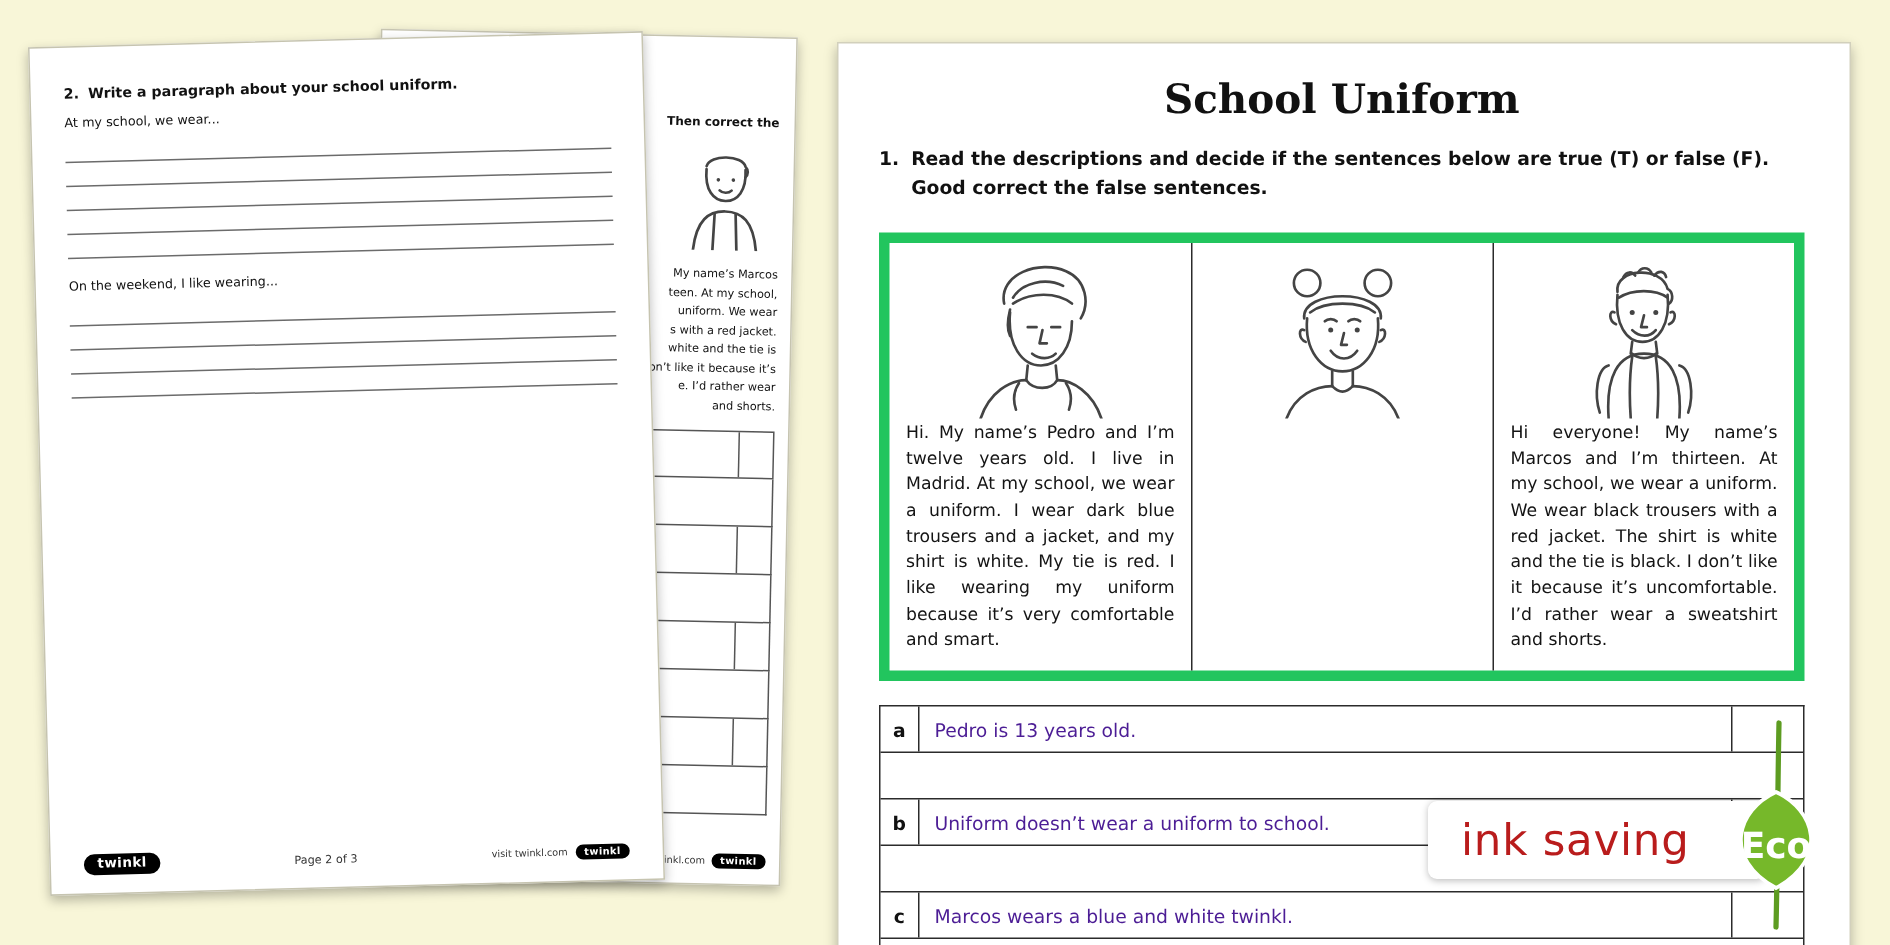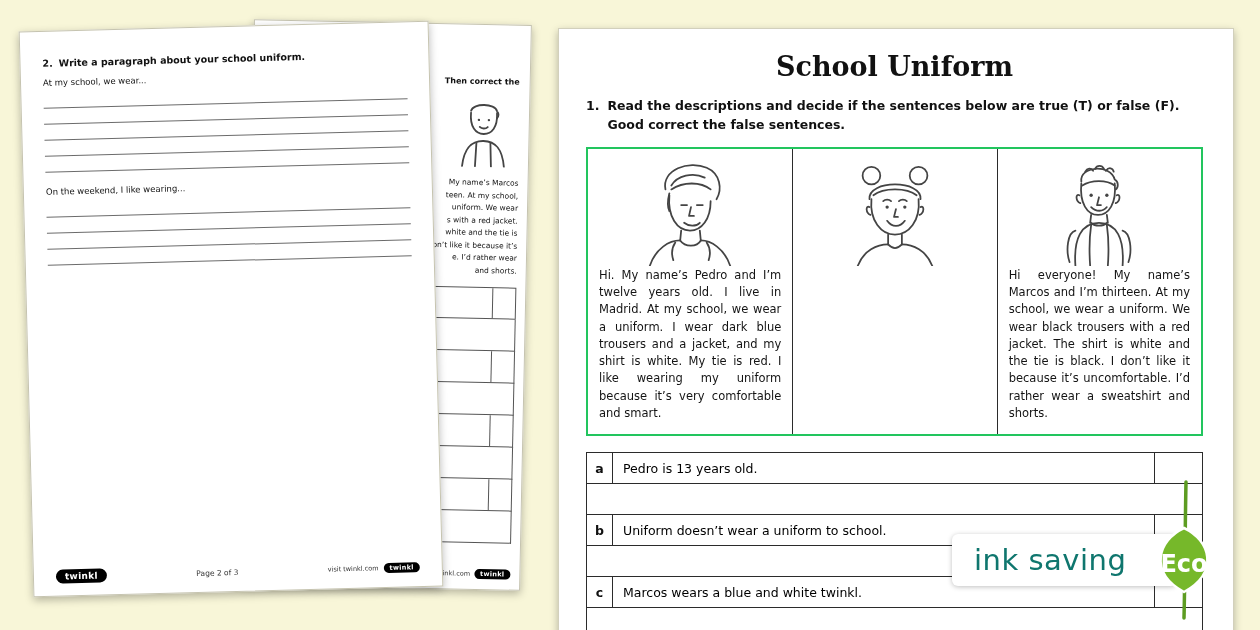--- a/index.html
+++ b/index.html
@@ -30,35 +30,35 @@
   .fp-footer { position:absolute; left:22px; right:22px; bottom:12px; display:flex; align-items:center; justify-content:space-between; }
   .twinkl-pill { background:#000; color:#fff; border-radius:9px; padding:2px 9px; font-size:9px; font-weight:bold; letter-spacing:.3px; }
   .fp-pageinfo { font-size:7.5px; color:#333; }
   .fp-right { display:flex; align-items:center; gap:5px; font-size:6.5px; color:#333; }
   .twinkl-pill.mini { font-size:6.5px; padding:1px 6px; border-radius:7px; }
 
   
   .main-page { left:558px; top:28px; width:676px; height:612px; transform:none; z-index:1; padding:18px 30px 0 27px; border:1px solid #d2d0bc; }
   .mp-title { margin-top:4px; text-align:center; font-family:"DejaVu Serif", serif; font-weight:bold; font-size:27px; color:#111; }
   .mp-instruction { margin-top:14px; display:flex; gap:8px; font-weight:bold; font-size:12.5px; line-height:1.55; color:#111; }
-  .profile-table { margin-top:12px; border:2px solid #22c55e; display:grid; grid-template-columns:1fr 1fr 1fr; }
+  .profile-table { margin-top:20px; border:7px solid #22c55e; display:grid; grid-template-columns:1fr 1fr 1fr; }
   .profile-cell { padding:6px 11px 12px 11px; }
   .profile-cell + .profile-cell { border-left:1px solid #2b2b2b; }
   .illo-box { height:112px; display:flex; align-items:center; justify-content:center; }
   .profile-text { font-size:11.5px; line-height:1.5; text-align:justify; color:#141414; }
   .stmt-table { margin-top:16px; border:1px solid #2b2b2b; border-bottom:none; }
   .stmt-row { display:grid; grid-template-columns:26px 1fr 48px; height:31px; border-bottom:1px solid #2b2b2b; }
   .stmt-letter { border-right:1px solid #2b2b2b; display:flex; align-items:center; justify-content:center; font-weight:bold; font-size:12.5px; color:#111; }
-  .stmt-text { display:flex; align-items:center; padding-left:10px; font-size:12.5px; color:#000000; }
+  .stmt-text { display:flex; align-items:center; padding-left:10px; font-size:12.5px; color:#4c1d95; }
   .stmt-answer { border-left:1px solid #2b2b2b; }
   .blank-row { height:31px; border-bottom:1px solid #2b2b2b; }
 
   
   .eco-strip { position:absolute; left:952px; top:534px; width:225px; height:52px; background:#ffffff; border-radius:6px; box-shadow:0 1px 5px rgba(0,0,0,.25); display:flex; align-items:center; padding-left:22px; z-index:6; }
-  .eco-strip-label { font-size:29px; color:#0f766e; letter-spacing:.5px; }
+  .eco-strip-label { font-size:29px; color:#b91c1c; letter-spacing:.5px; }
   .eco-leaf-svg { position:absolute; left:1144px; top:480px; z-index:7; }
 
   svg .ln { fill:none; stroke:#444; stroke-width:1.8; stroke-linecap:round; stroke-linejoin:round; }
   svg .dot { fill:#444; stroke:none; }
 </style>
 </head>
 <body>
 
 <div class="stage">
 

